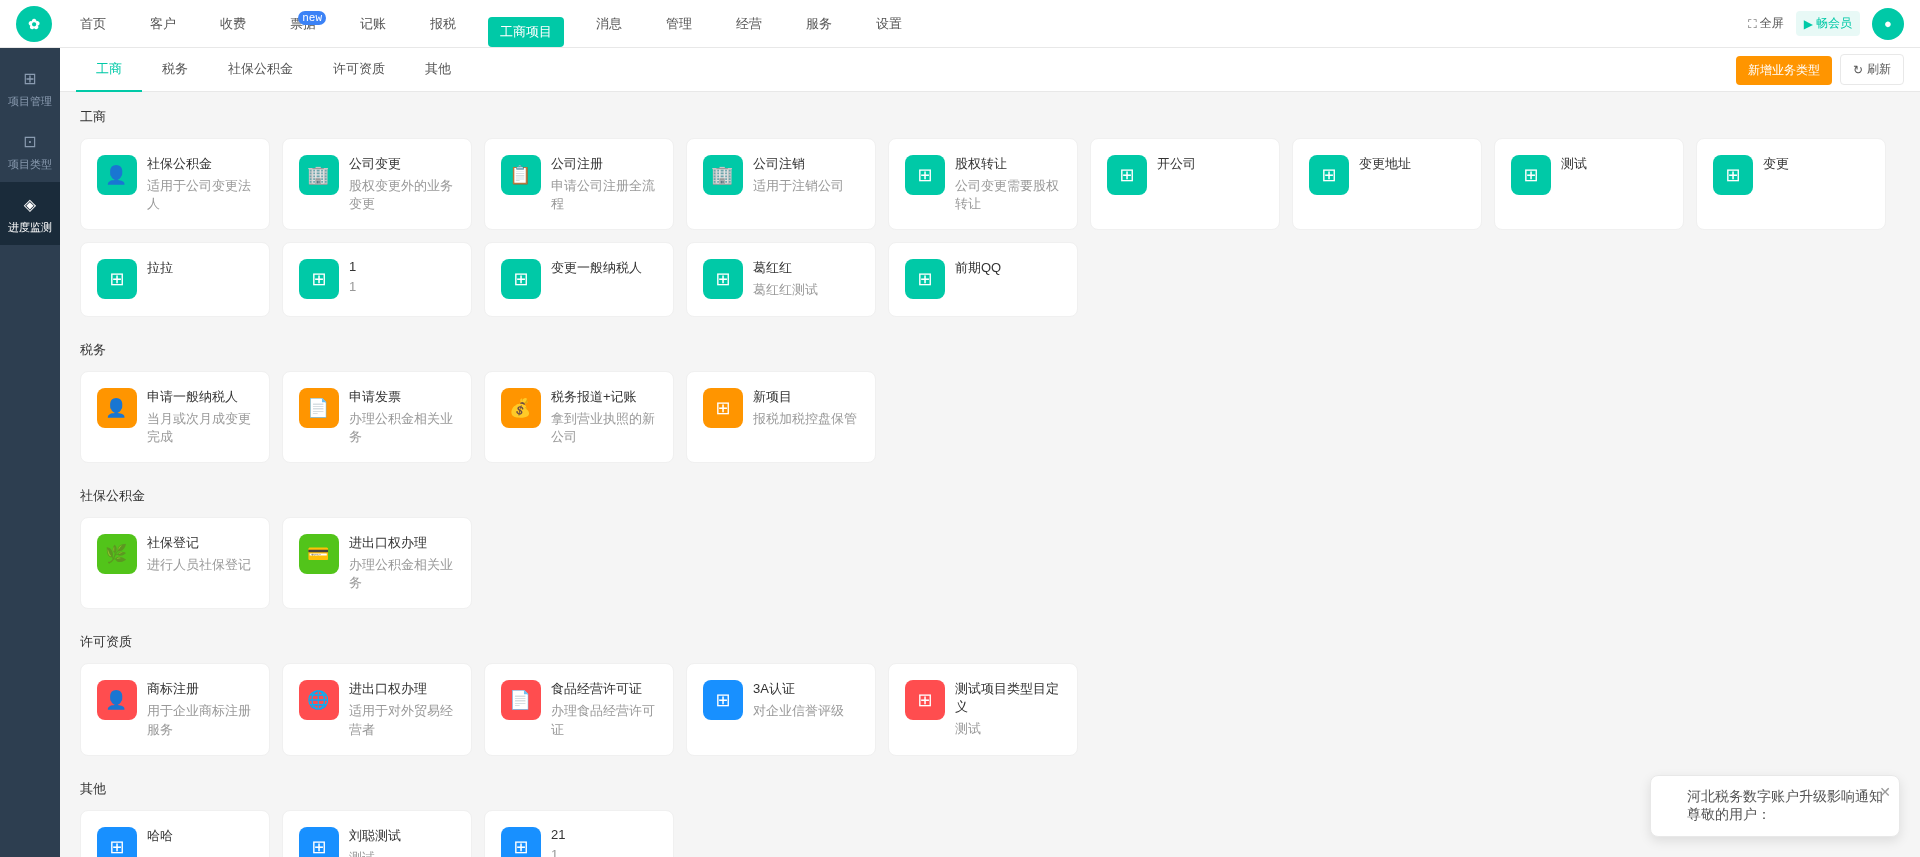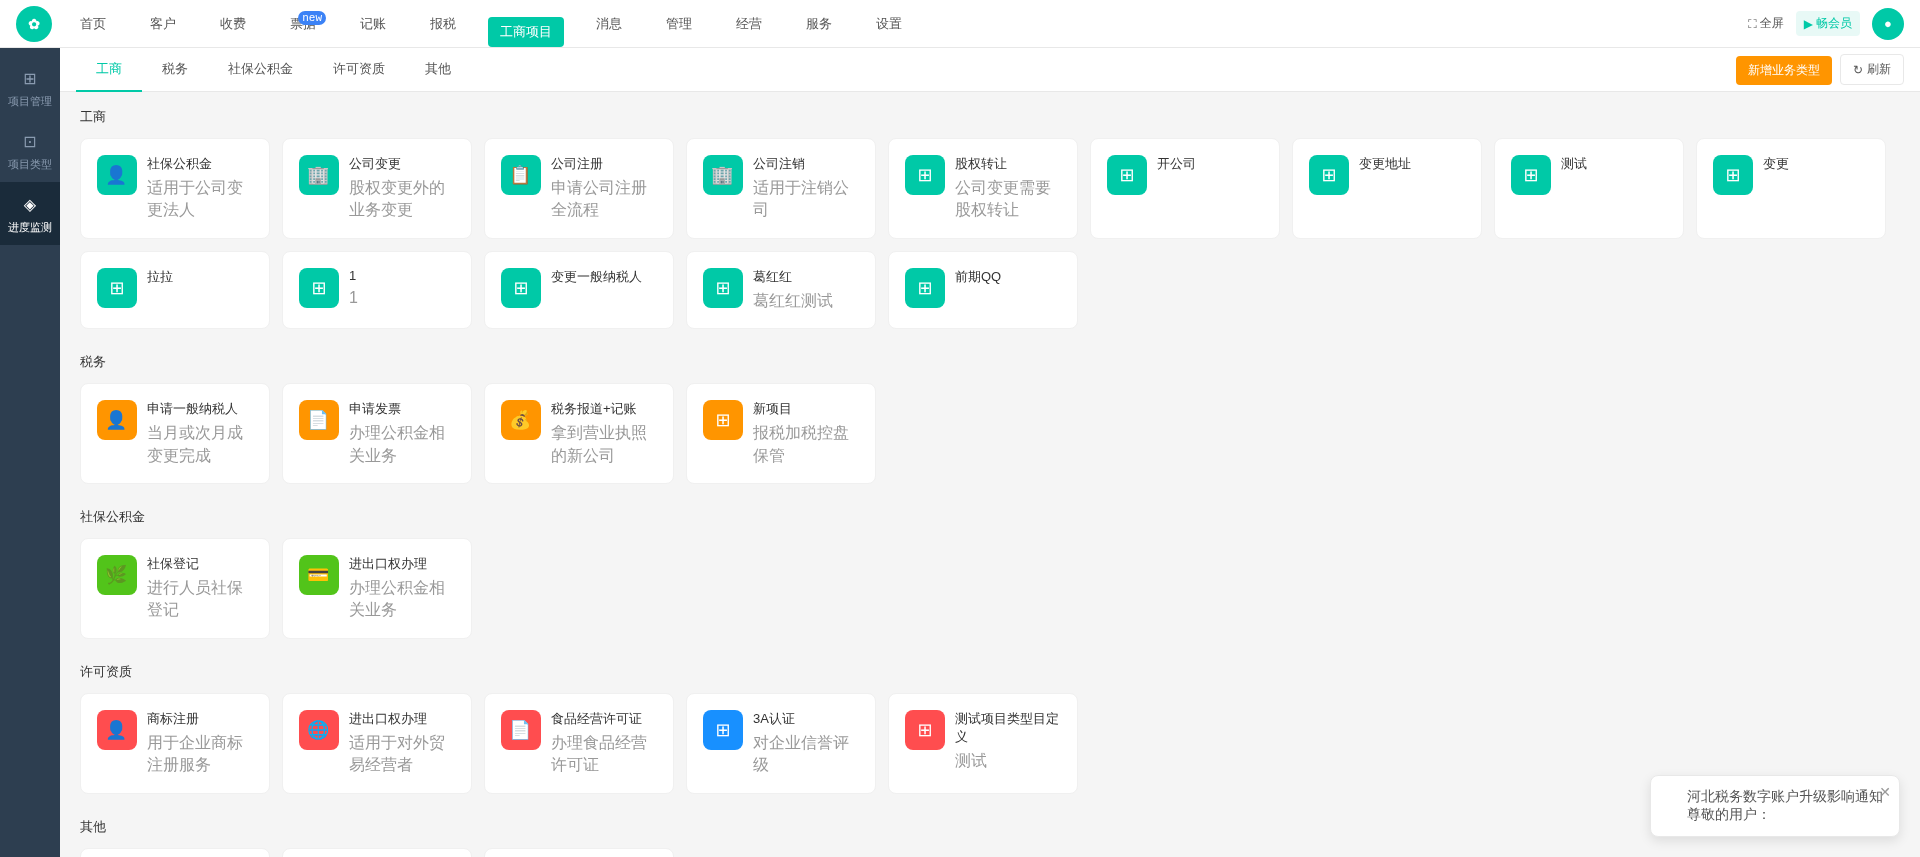--- a/index.html
+++ b/index.html
@@ -217,21 +217,21 @@
     .card-icon.blue { background: #1890ff; }
     .card-icon.green { background: #52c41a; }
     .card-info { flex: 1; min-width: 0; }
     .card-title {
       font-size: 13px;
       font-weight: 500;
       color: #333;
       margin-bottom: 4px;
     }
     .card-desc {
-      font-size: 16px;
+      font-size: 13px;
       color: #999;
       line-height: 1.4;
     }
 
     
     .notification {
       position: fixed;
       bottom: 20px;
       right: 20px;
       background: #fff;

